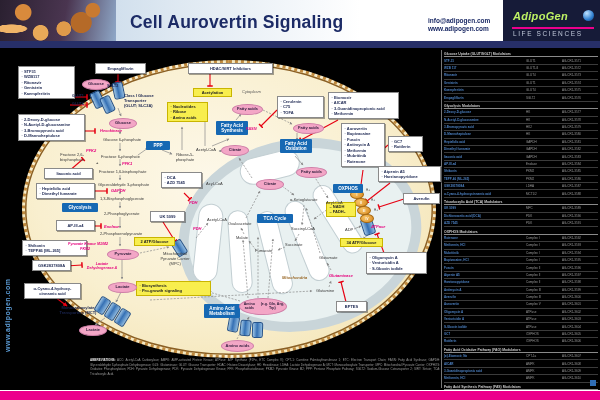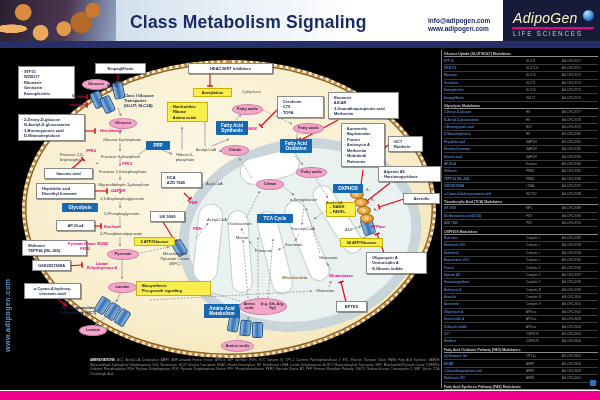--- a/index.html
+++ b/index.html
@@ -12,21 +12,21 @@
     background:radial-gradient(circle at 20% 30%,#d98a3c 0 8%,transparent 9%),
       radial-gradient(circle at 55% 70%,#e09a4a 0 10%,transparent 11%),
       radial-gradient(circle at 80% 25%,#c97a30 0 7%,transparent 8%),
       radial-gradient(circle at 35% 80%,#e8a958 0 9%,transparent 10%),
       radial-gradient(circle at 70% 55%,#b56a28 0 12%,transparent 13%),
       radial-gradient(ellipse at 10% 70%,#f0b468 0 10%,transparent 11%),
       linear-gradient(100deg,#2a2030 0%,#4a3550 55%,#8fa8c8 100%);}
   #title{left:130px;top:12px;font-size:17.5px;font-weight:bold;color:#1c2b66;letter-spacing:.2px;}
   .contact{left:428px;font-size:6.5px;font-weight:bold;color:#1c2b66;}
   #logo{left:503px;top:0;width:97px;height:48px;background:#161b38;}
-  #brand{left:513px;top:10px;font-size:14px;font-weight:normal;color:#fef9c3;font-style:italic;letter-spacing:.3px;}
+  #brand{left:513px;top:10px;font-size:11px;font-weight:bold;color:#bef264;font-style:italic;letter-spacing:.3px;}
   #brand-ball{left:583px;top:10px;width:11px;height:11px;border-radius:50%;
     background:radial-gradient(circle at 35% 30%,#bfe2ff,#2f7fd0 60%,#14386b);}
   #brand-rule{left:512px;top:27px;width:82px;height:1.6px;background:#ec008c;}
   #brand-sub{left:513px;top:30px;font-size:6.5px;color:#bfc6d8;letter-spacing:1.6px;}
   #navybar{left:0;top:41px;width:600px;height:7px;background:#272f68;}
   
   #vurl{left:4px;top:252px;height:100px;color:#5b9bd5;font-size:7px;font-weight:bold;
     writing-mode:vertical-rl;transform:rotate(180deg);letter-spacing:.5px;}
   
   #cell{left:22px;top:60px;width:408px;height:292px;border-radius:50%;
@@ -67,21 +67,21 @@
   #abbr b{color:#e6e6e6;}
   #footer-white{left:0;top:390px;width:600px;height:1px;background:#fff;}
   #footer-bar{left:0;top:391px;width:600px;height:9px;background:#ec008c;}
   #panel-sq{left:590px;top:380px;width:6px;height:6px;background:#2f6db5;}
 </style>
 </head>
 <body>
 
 <div id="hdr" class="ab"></div>
 <div id="photo" class="ab"></div>
-<div id="title" class="ab">Class Metabolism Signaling</div>
+<div id="title" class="ab">Cell Aurovertin Signaling</div>
 <div class="contact ab" style="top:17px;">info@adipogen.com</div>
 <div class="contact ab" style="top:25px;">www.adipogen.com</div>
 <div id="logo" class="ab"></div>
 <div id="brand" class="ab">AdipoGen</div>
 <div id="brand-ball" class="ab"></div>
 <div id="brand-rule" class="ab"></div>
 <div id="brand-sub" class="ab">LIFE SCIENCES</div>
 <div id="navybar" class="ab"></div>
 
 <div id="vurl" class="ab">www.adipogen.com</div>

